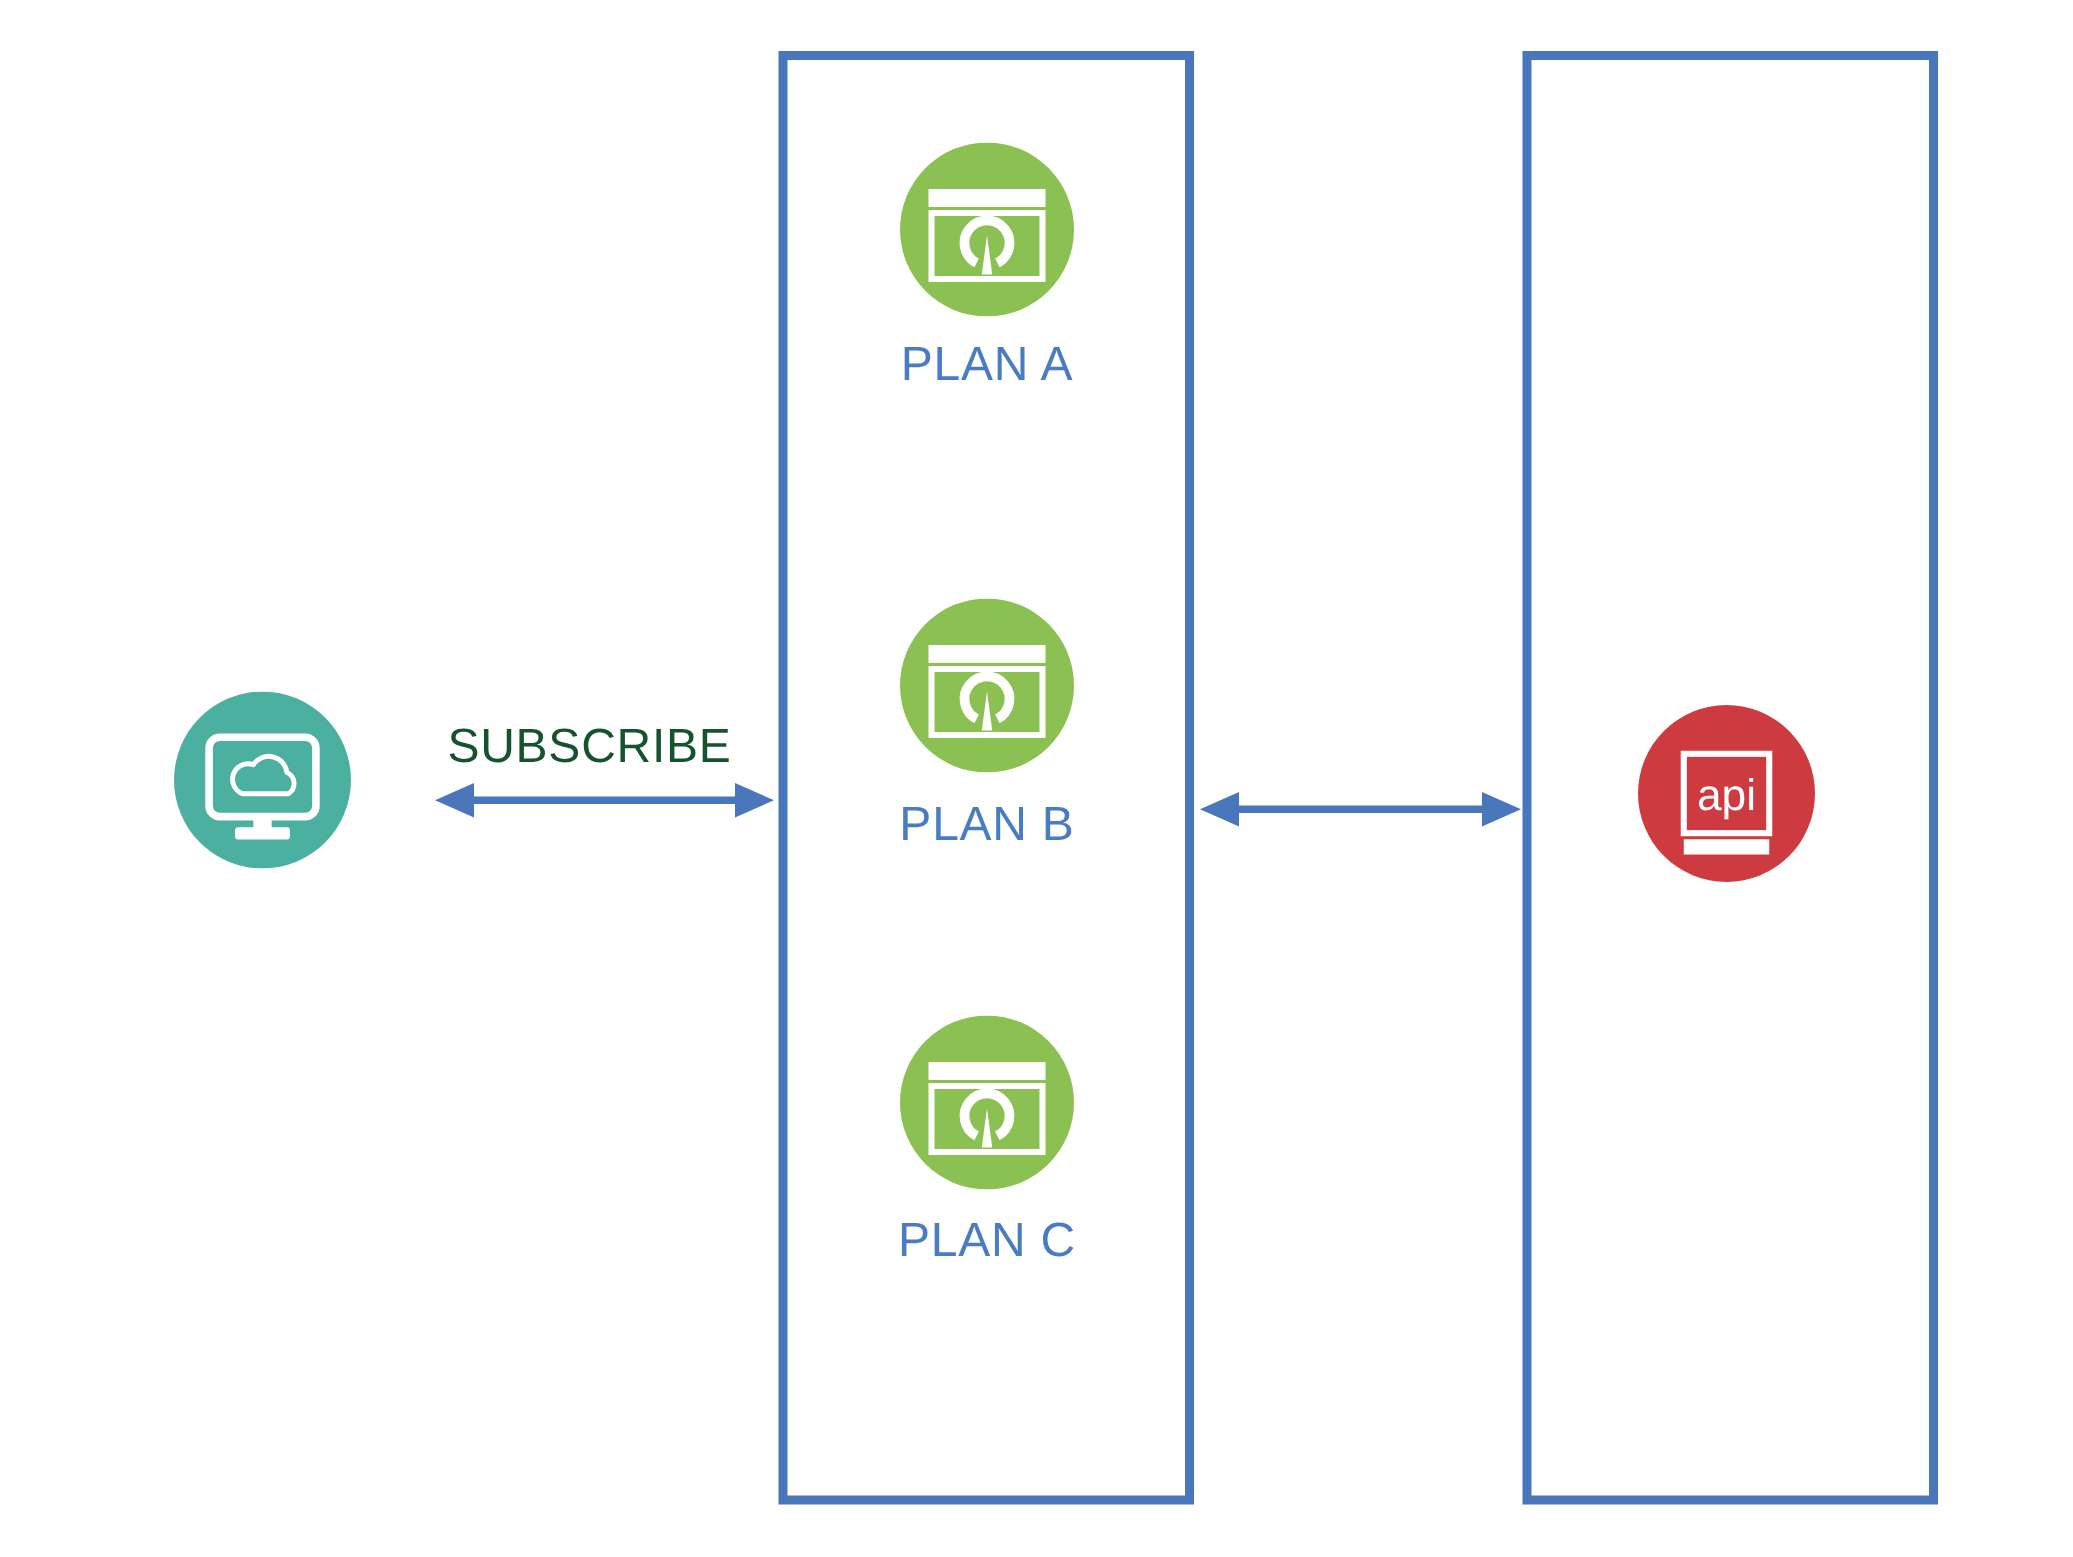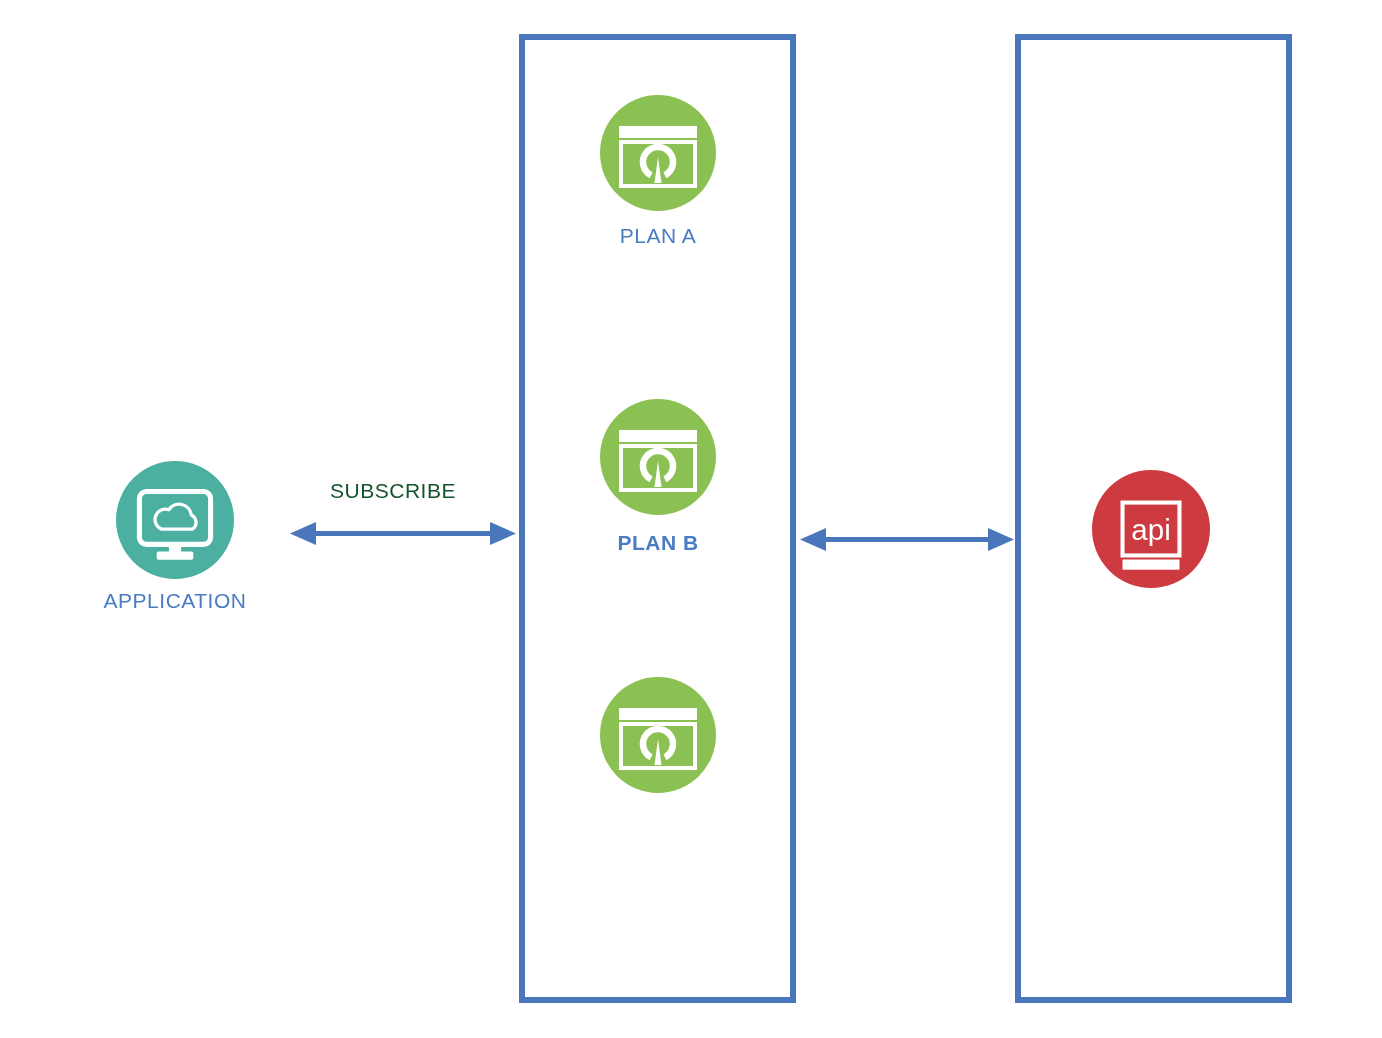--- a/index.html
+++ b/index.html
@@ -27,21 +27,21 @@
   #plans-box { left: 519px; }
   #api-box  { left: 1015px; }
   .icon-svg {
     position: absolute;
     display: block;
   }
   .diagram-label {
     position: absolute;
     width: 300px;
     text-align: center;
-    font-size: 21px;
+    font-size: 32px;
     line-height: 1.2;
     color: #4a7cc4;
     letter-spacing: 0.5px;
     white-space: nowrap;
   }
   .subscribe-label {
     color: #14532d;
   }
   .arrow-svg {
     position: absolute;
@@ -57,21 +57,20 @@
     <g color="#4bb0a0">
       <circle cx="58" cy="58" r="58" fill="currentColor"></circle>
     </g>
     <g color="#ffffff">
       <rect x="23" y="30" width="70" height="52" rx="7" fill="none" stroke="currentColor" stroke-width="5"></rect>
       <path d="M 45 67 L 75 67 A 8 8 0 0 0 74 53 A 12 12 0 0 0 52 48 A 10 10 0 0 0 45 67 Z" fill="none" stroke="currentColor" stroke-width="3.2" stroke-linejoin="round"></path>
       <rect x="52" y="82" width="12" height="8" fill="currentColor"></rect>
       <rect x="40" y="89" width="36" height="8" rx="2" fill="currentColor"></rect>
     </g>
   </svg>
-  <div class="diagram-label" style="left:25px; top:588px;">APPLICATION</div>
 
   <div class="diagram-label subscribe-label" style="left:243px; top:478px;">SUBSCRIBE</div>
   <svg class="arrow-svg" style="left:288px; top:515px;" width="230" height="37" viewBox="0 0 230 37">
     <g color="#4a76bb">
       <line x1="26" y1="18.5" x2="204" y2="18.5" stroke="currentColor" stroke-width="5"></line>
       <polygon points="2,18.5 28,7 28,30" fill="currentColor"></polygon>
       <polygon points="228,18.5 202,7 202,30" fill="currentColor"></polygon>
     </g>
   </svg>
 
@@ -94,33 +93,34 @@
     <g color="#8bc152">
       <circle cx="58" cy="58" r="58" fill="currentColor"></circle>
     </g>
     <g color="#ffffff">
       <rect x="19" y="31" width="78" height="12" fill="currentColor"></rect>
       <rect x="21" y="47" width="74" height="44" fill="none" stroke="currentColor" stroke-width="4"></rect>
       <path d="M 51.1 80.3 A 15 15 0 1 1 64.9 80.3" fill="none" stroke="currentColor" stroke-width="6.5"></path>
       <polygon points="58,62 54.5,88 61.5,88" fill="currentColor"></polygon>
     </g>
   </svg>
-  <div class="diagram-label" style="left:508px; top:530px;font-weight:bold;">PLAN B</div>
+  <div class="diagram-label" style="left:508px; top:530px;">PLAN B</div>
 
   <svg class="icon-svg" style="left:600px; top:677px;" width="116" height="116" viewBox="0 0 116 116">
     <g color="#8bc152">
       <circle cx="58" cy="58" r="58" fill="currentColor"></circle>
     </g>
     <g color="#ffffff">
       <rect x="19" y="31" width="78" height="12" fill="currentColor"></rect>
       <rect x="21" y="47" width="74" height="44" fill="none" stroke="currentColor" stroke-width="4"></rect>
       <path d="M 51.1 80.3 A 15 15 0 1 1 64.9 80.3" fill="none" stroke="currentColor" stroke-width="6.5"></path>
       <polygon points="58,62 54.5,88 61.5,88" fill="currentColor"></polygon>
     </g>
   </svg>
+  <div class="diagram-label" style="left:508px; top:807px;">PLAN C</div>
 
   <svg class="arrow-svg" style="left:798px; top:521px;" width="218" height="37" viewBox="0 0 218 37">
     <g color="#4a76bb">
       <line x1="26" y1="18.5" x2="192" y2="18.5" stroke="currentColor" stroke-width="5"></line>
       <polygon points="2,18.5 28,7 28,30" fill="currentColor"></polygon>
       <polygon points="216,18.5 190,7 190,30" fill="currentColor"></polygon>
     </g>
   </svg>
 
   <div class="frame-box" id="api-box"></div>

